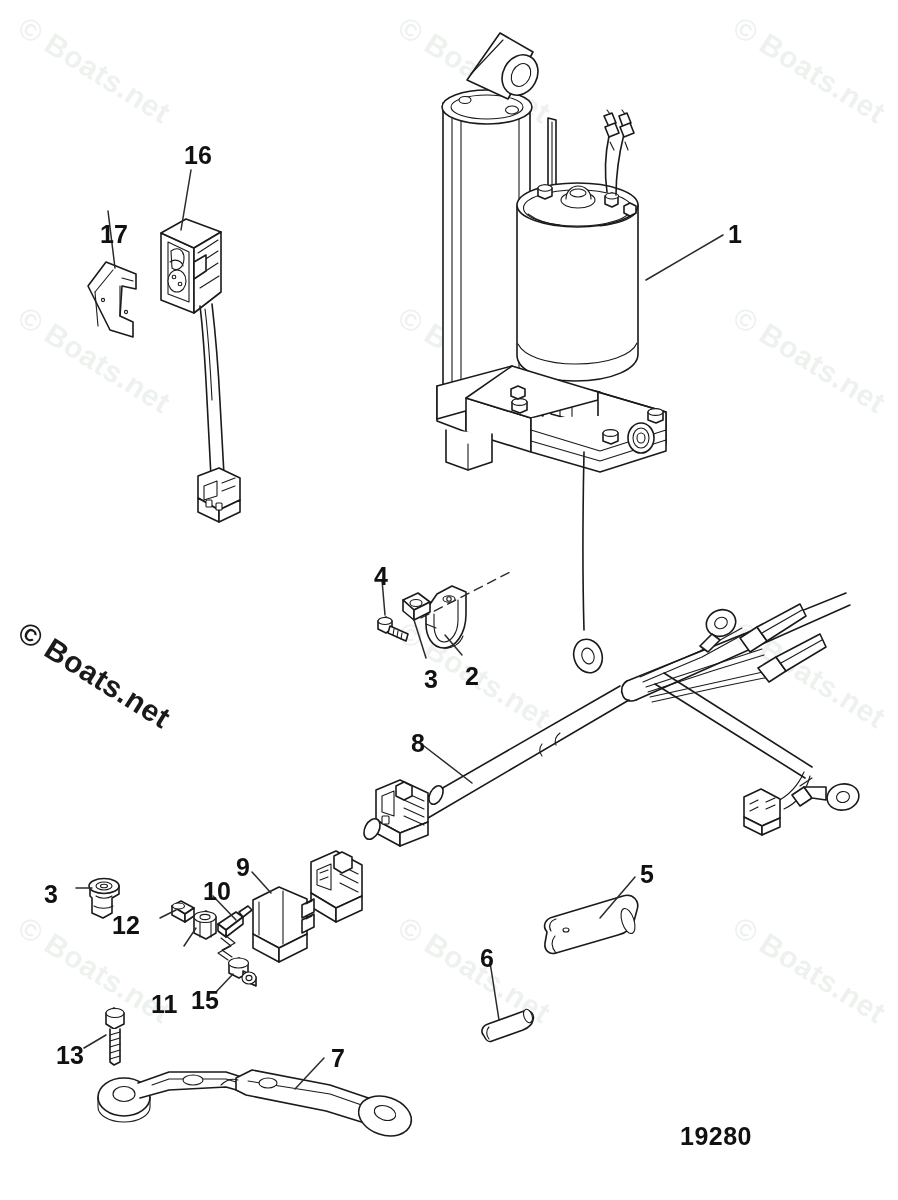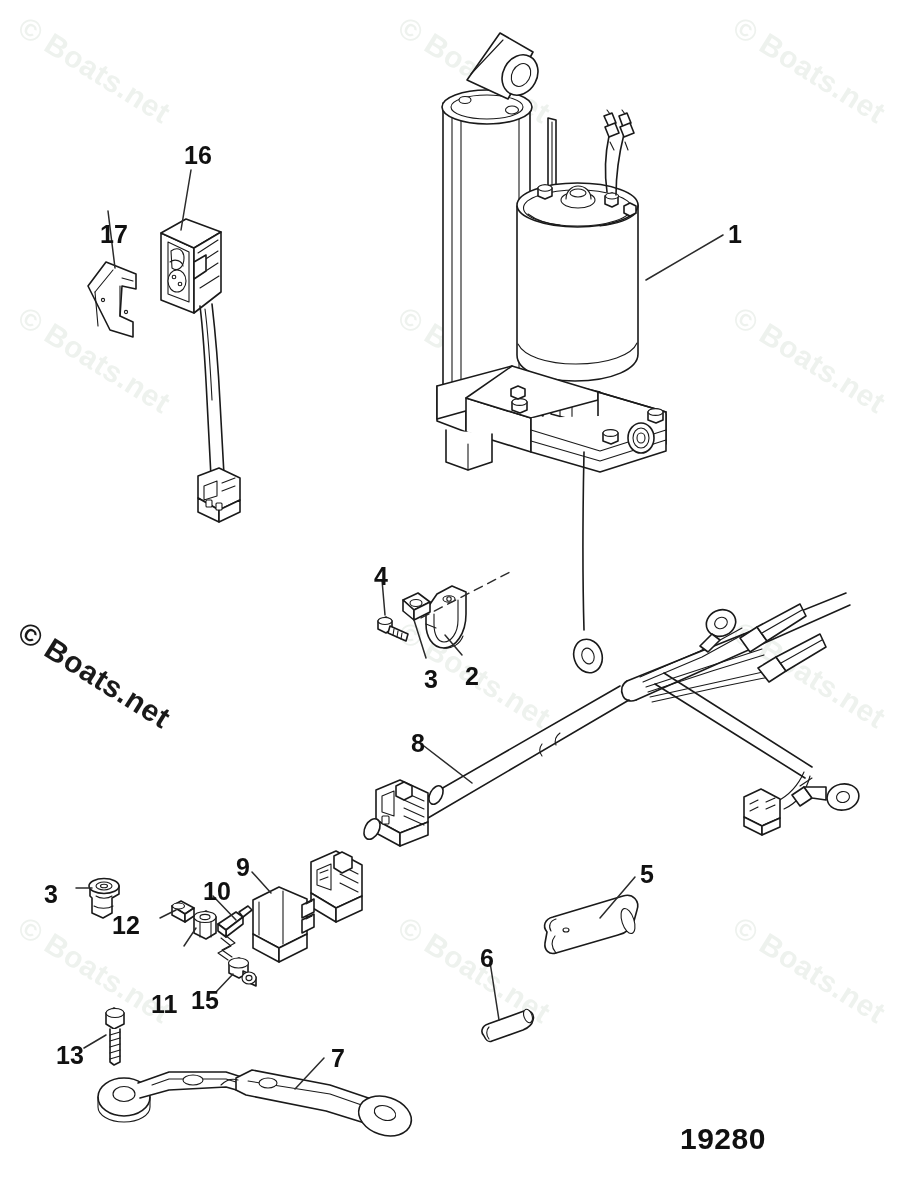--- a/index.html
+++ b/index.html
@@ -51,21 +51,21 @@
     font-size: 25px;
     color: #111111;
     line-height: 1;
     white-space: nowrap;
   }
   #diagram-number {
     position: absolute;
     z-index: 4;
     font-family: "Liberation Sans", sans-serif;
     font-weight: 700;
-    font-size: 30px;
+    font-size: 25px;
     color: #111111;
     letter-spacing: 0.5px;
   }
   svg { display: block; }
 </style>
 </head>
 <body>
 
 <div id="page">
 

